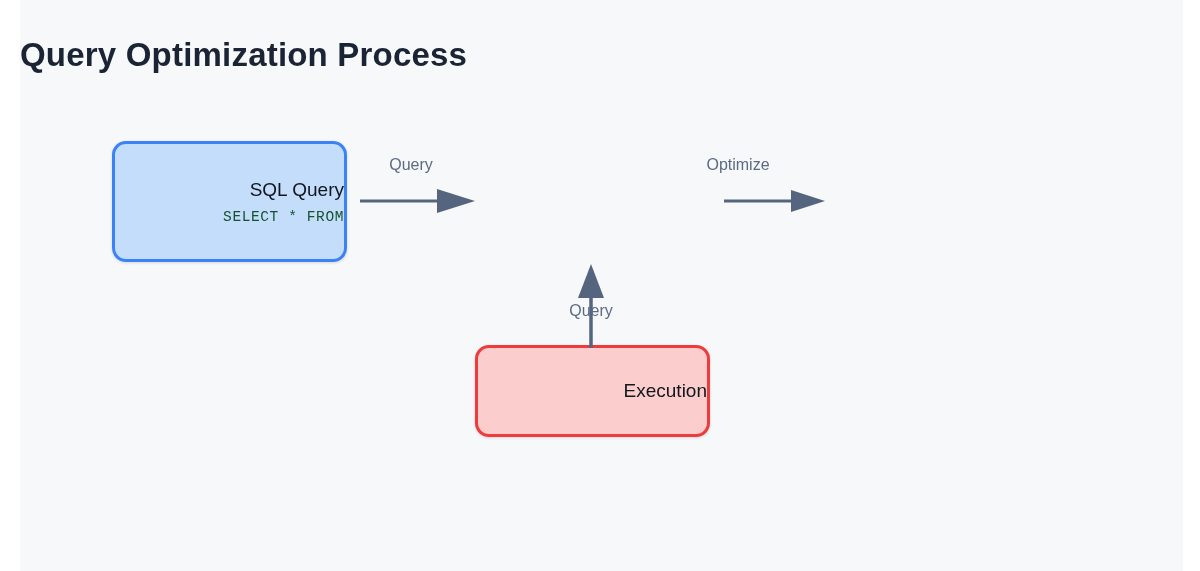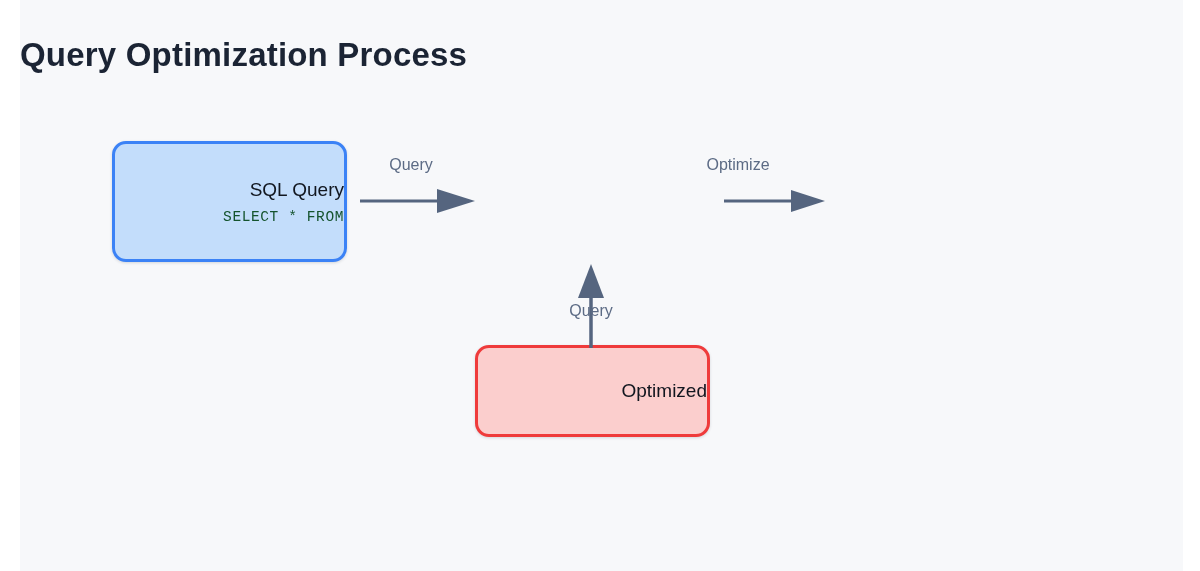--- a/index.html
+++ b/index.html
@@ -131,21 +131,21 @@
     <div id="diagram-title">Query Optimization Process</div>
 
     <div class="node" id="node-sql">
       <div class="node-title">SQL Query</div>
       <div class="node-sub">SELECT * FROM</div>
     </div>
 
 
 
     <div class="node" id="node-stats">
-      <div class="node-title">Optimized</div>
+      <div class="node-title">Execution</div>
     </div>
 
     <svg class="arrow-svg" id="arrow-parse" viewBox="0 0 120 30">
       <line x1="1" y1="15" x2="80" y2="15" stroke="#55657f" stroke-width="3"></line>
       <polygon points="78,3 116,15 78,27" fill="#55657f"></polygon>
     </svg>
     <div class="edge-label" id="label-parse">Query</div>
 
     <svg class="arrow-svg" id="arrow-optimize" viewBox="0 0 120 30">
       <line x1="1" y1="15" x2="70" y2="15" stroke="#55657f" stroke-width="3"></line>

